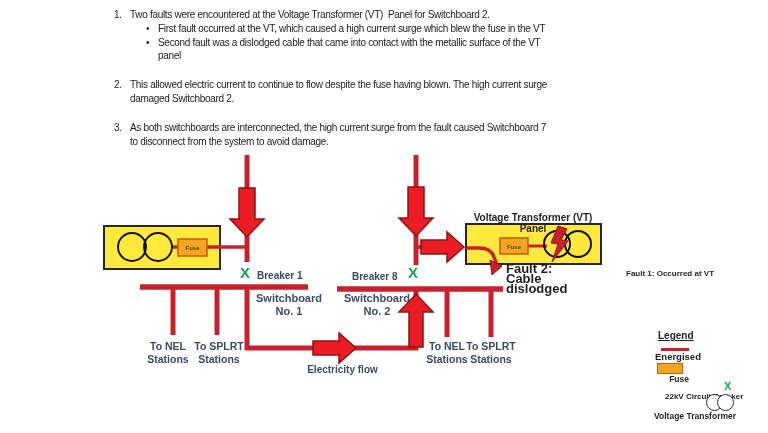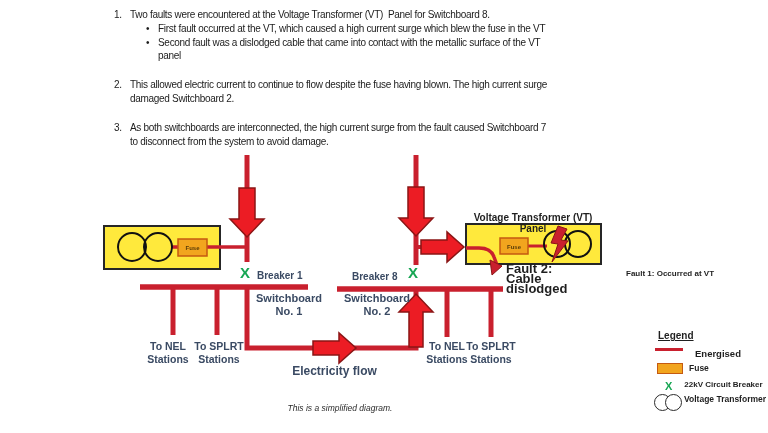--- a/index.html
+++ b/index.html
@@ -21,21 +21,21 @@
 
   
   .lbl{position:absolute;font-weight:bold;color:#3a4a63;white-space:pre-wrap;}
   .lbl.center{text-align:center;}
   .lbl.dark{color:#1f1f1f;}
   .xmark{position:absolute;color:#17a653;font-weight:bold;font-size:15px;line-height:15px;}
 
   
   .legend{position:absolute;left:638px;top:330px;width:128px;color:#1f1f1f;margin-left:17px;}
   .legend-title{font-size:10px;font-weight:bold;text-decoration:underline;margin-left:3px;}
-  .legend-row{position:absolute;display:flex;align-items:flex-start;font-weight:bold;}
+  .legend-row{position:absolute;display:flex;align-items:flex-end;font-weight:bold;flex-direction:column;}
   .row-energised{top:18px;left:0;}
   .swatch-line{width:28px;height:3px;background:#c9202e;margin-right:12px;}
   .row-energised .legend-label{font-size:9.5px;}
   .row-fuse{top:33px;left:2px;}
   .swatch-fuse{width:26px;height:11px;background:#f2a51e;border:1.5px solid #c55a11;margin-right:6px;box-sizing:border-box;}
   .row-fuse .legend-label{font-size:8.5px;}
   .row-breaker{top:50px;left:10px;}
   .swatch-x{color:#17a653;font-weight:bold;font-size:11px;margin-right:12px;}
   .row-breaker .legend-label{font-size:8px;}
   .row-vt{top:64px;left:-1px;}
@@ -48,21 +48,21 @@
           font-size:8.5px;font-style:italic;color:#2b2b2b;}
 </style>
 </head>
 <body>
 
 <div class="page">
 
   <div class="notes">
     <div class="note">
       <span class="num">1.</span>
-      <div class="ntext">Two faults were encountered at the Voltage Transformer (VT)  Panel for Switchboard 8.</div>
+      <div class="ntext">Two faults were encountered at the Voltage Transformer (VT)  Panel for Switchboard 2.</div>
     </div>
     <div class="note sub">
       <span class="num">•</span>
       <div class="ntext">First fault occurred at the VT, which caused a high current surge which blew the fuse in the VT</div>
     </div>
     <div class="note sub">
       <span class="num">•</span>
       <div class="ntext">Second fault was a dislodged cable that came into contact with the metallic surface of the VT
 panel</div>
     </div>
@@ -132,21 +132,21 @@
 
   <div class="lbl center" style="left:139px;top:340px;width:58px;font-size:10.5px;line-height:13px;">To NEL
 Stations</div>
   <div class="lbl center" style="left:188px;top:340px;width:62px;font-size:10.5px;line-height:13px;">To SPLRT
 Stations</div>
   <div class="lbl center" style="left:418px;top:340px;width:58px;font-size:10.5px;line-height:13px;">To NEL
 Stations</div>
   <div class="lbl center" style="left:460px;top:340px;width:62px;font-size:10.5px;line-height:13px;">To SPLRT
 Stations</div>
 
-  <div class="lbl center" style="left:292px;top:364px;width:85px;font-size:12px;">Electricity flow</div>
+  <div class="lbl center" style="left:300px;top:364px;width:85px;font-size:10px;">Electricity flow</div>
 
   <div class="lbl center dark" style="left:463px;top:212px;width:140px;font-size:10px;">Voltage Transformer (VT)  Panel</div>
   <div class="lbl dark" style="left:506px;top:264px;width:70px;font-size:13px;line-height:10px;">Fault 2: Cable
 dislodged</div>
   <div class="lbl dark" style="left:578px;top:269px;font-size:8px;padding-left:48px;">Fault 1: Occurred at VT</div>
 
   <div class="legend">
     <div class="legend-title">Legend</div>
     <div class="legend-row row-energised">
       <span class="swatch-line"></span>
@@ -162,15 +162,14 @@
     </div>
     <div class="legend-row row-vt">
       <span class="swatch-circles">
           <span></span>
           <span></span>
         </span>
       <span class="legend-label">Voltage Transformer</span>
     </div>
   </div>
 
-  <div class="footer">This is a simplified diagram.</div>
 
 </div>
 
 </body></html>

